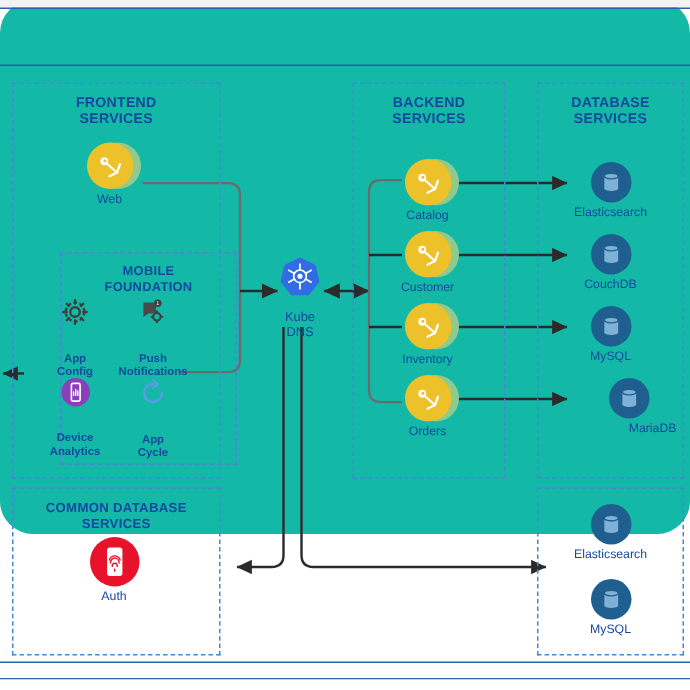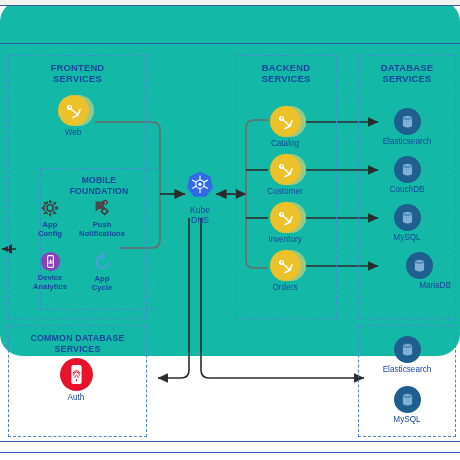--- a/index.html
+++ b/index.html
@@ -79,21 +79,21 @@
   
   .kube{position:absolute;width:58px;text-align:center;}
   .kube .glyph{width:30px;height:30px;margin:0 auto;position:relative;}
   .kube .cap{
     display:block;color:#15479e;font-weight:normal;font-size:8.6px;line-height:10px;margin-top:1px;
   }
 
   
   .mtile{position:absolute;width:56px;text-align:center;}
   .mtile .cap{
-    display:block;margin-top:3px;color:#15479e;font-weight:bold;
+    display:block;margin-top:17px;color:#15479e;font-weight:bold;
     font-size:7.6px;line-height:8.6px;
   }
 
   svg.wires{position:absolute;left:0;top:0;width:460px;height:460px;pointer-events:none;}
 </style>
 </head>
 <body>
 
 <div class="canvas">
 

